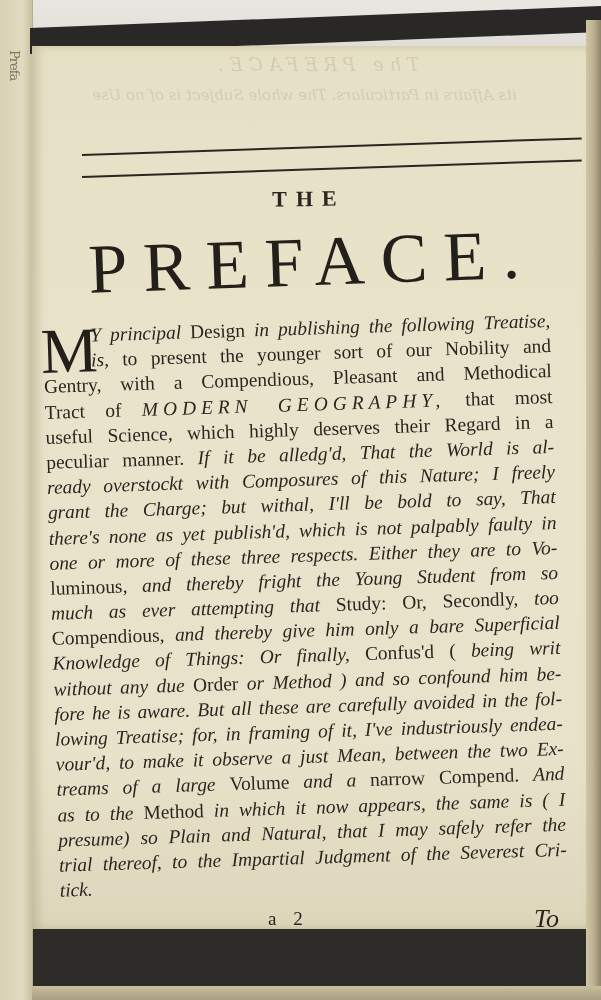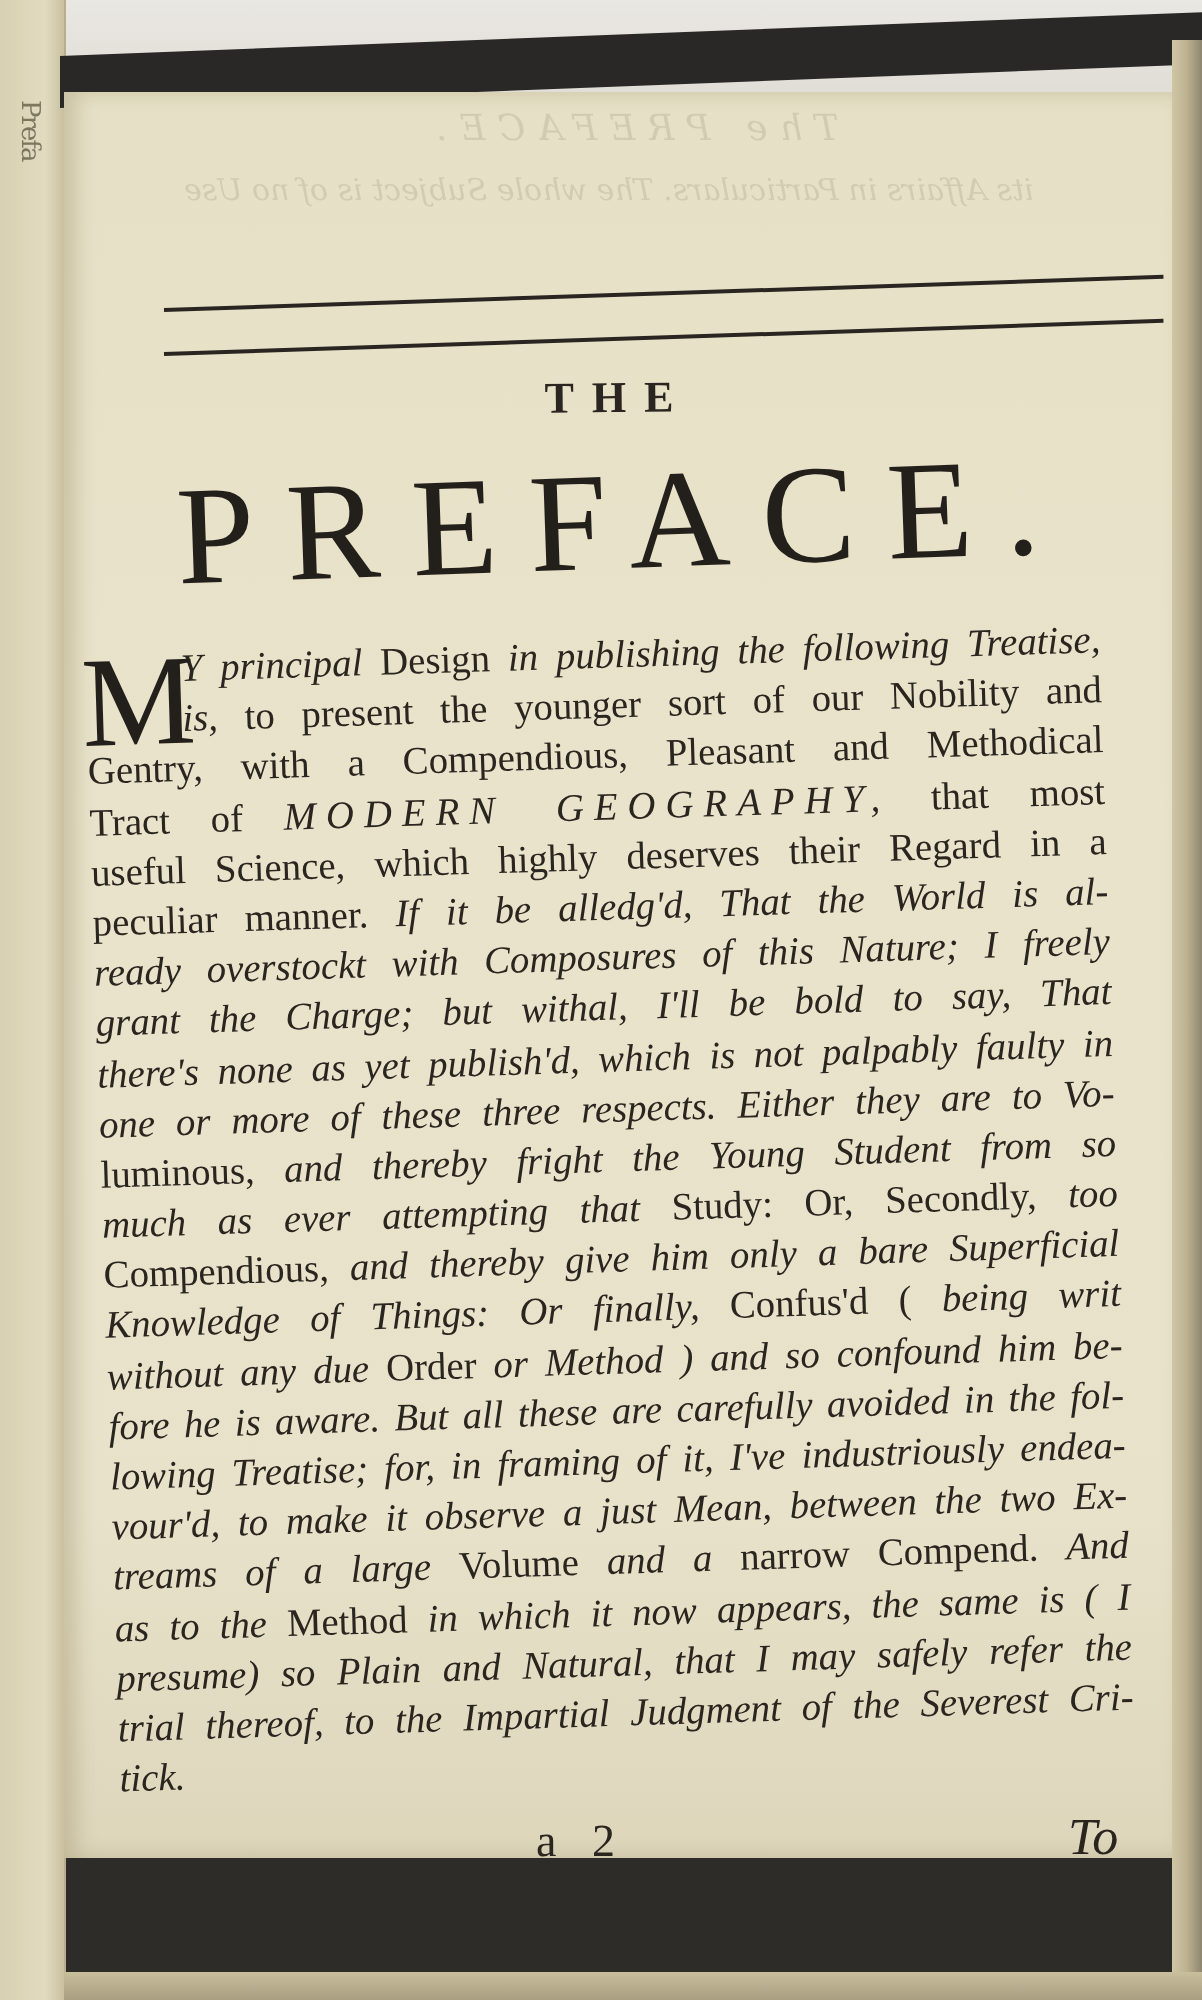--- a/index.html
+++ b/index.html
@@ -74,21 +74,21 @@
   .line.last { text-align-last:left; }
   .line.indent { padding-left:48px; }
   .drop-cap {
     position:absolute; left:-2px; top:-2px;
     font-family:"Liberation Serif", serif; font-size:64px; line-height:60px; color:#231f1b;
   }
   .i { font-style:italic; }
   .caps { font-style:italic; letter-spacing:5px; }
   .signature {
     position:absolute; left:236px; top:862px; font-family:"Liberation Serif", serif;
-    font-size:23px; color:#2a251f; letter-spacing:6px;text-align:center;
+    font-size:19px; color:#2a251f; letter-spacing:6px;text-align:center;
   }
   .catchword {
     position:absolute; left:502px; top:858px; font-family:"Liberation Serif", serif;
     font-style:italic; font-size:26px; color:#2a251f;
   }
 </style>
 </head>
 <body>
 
 <div class="bg-top"></div>

